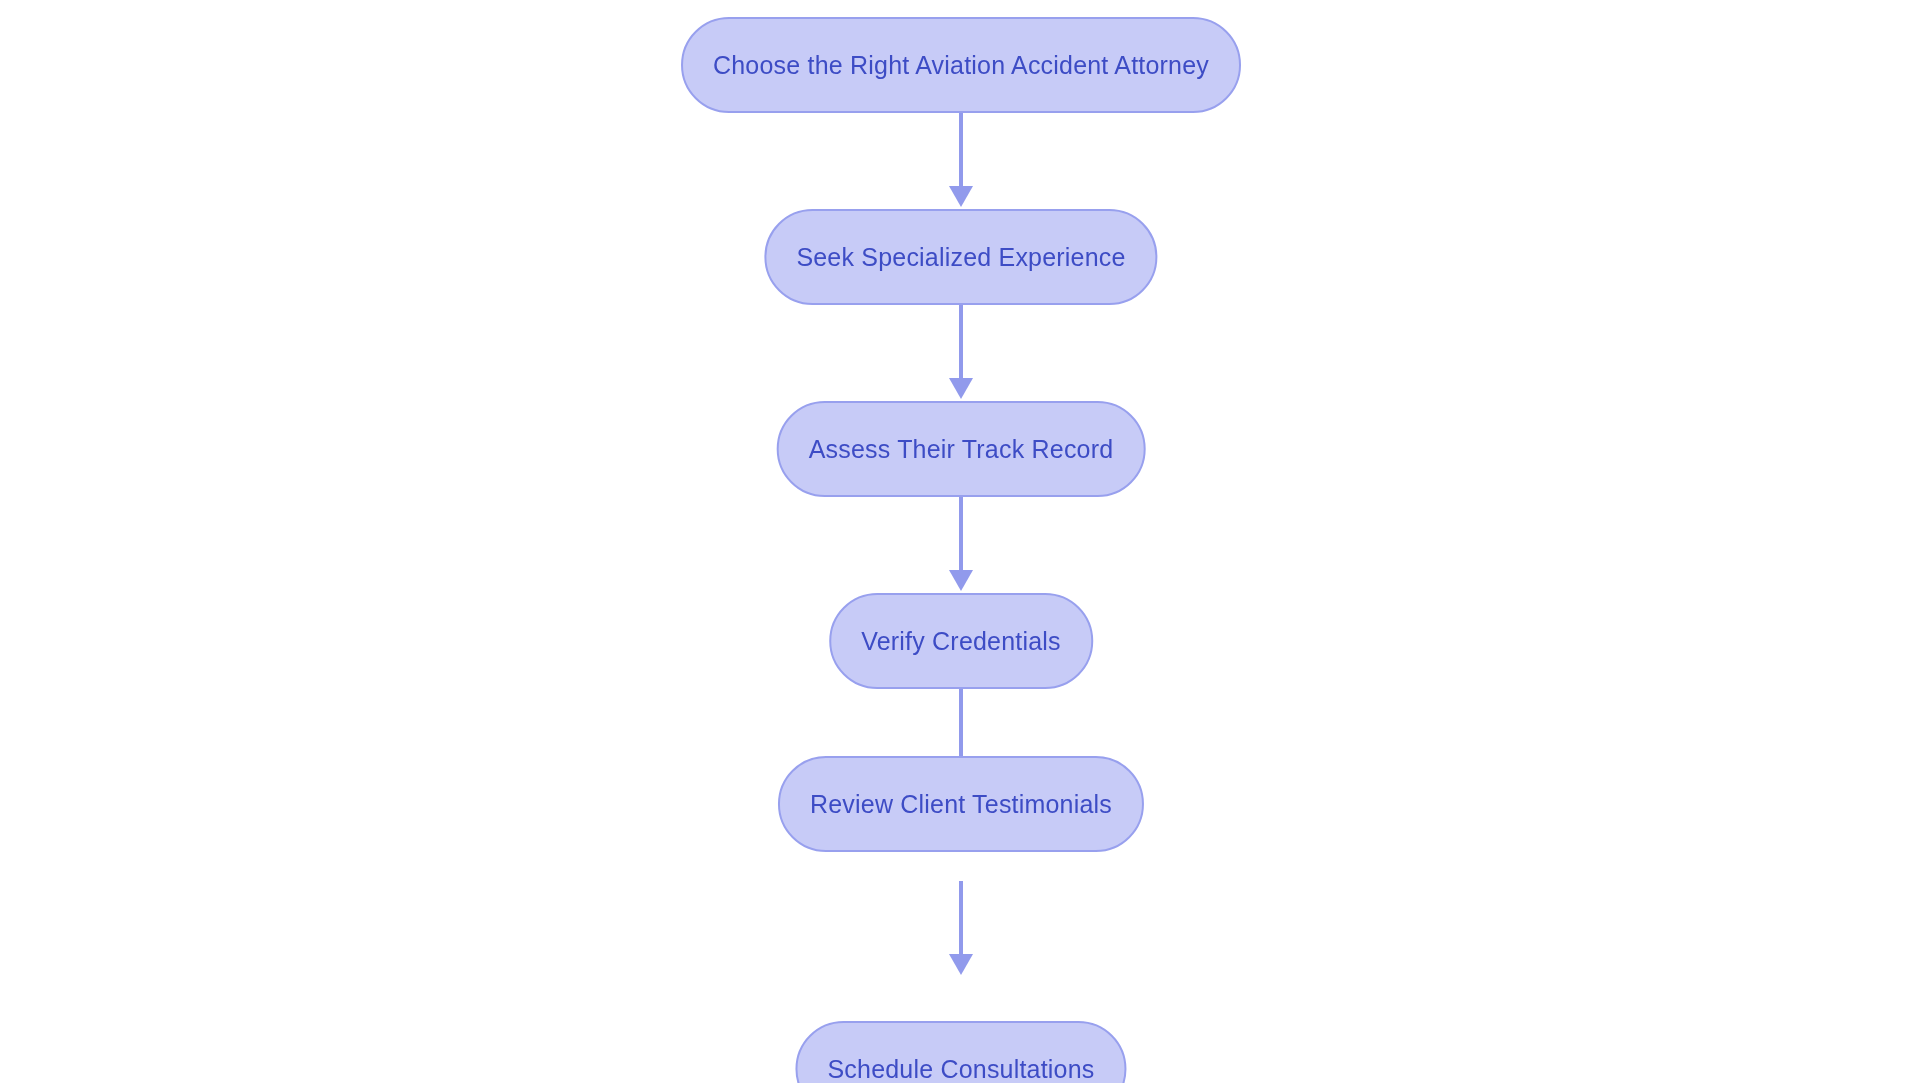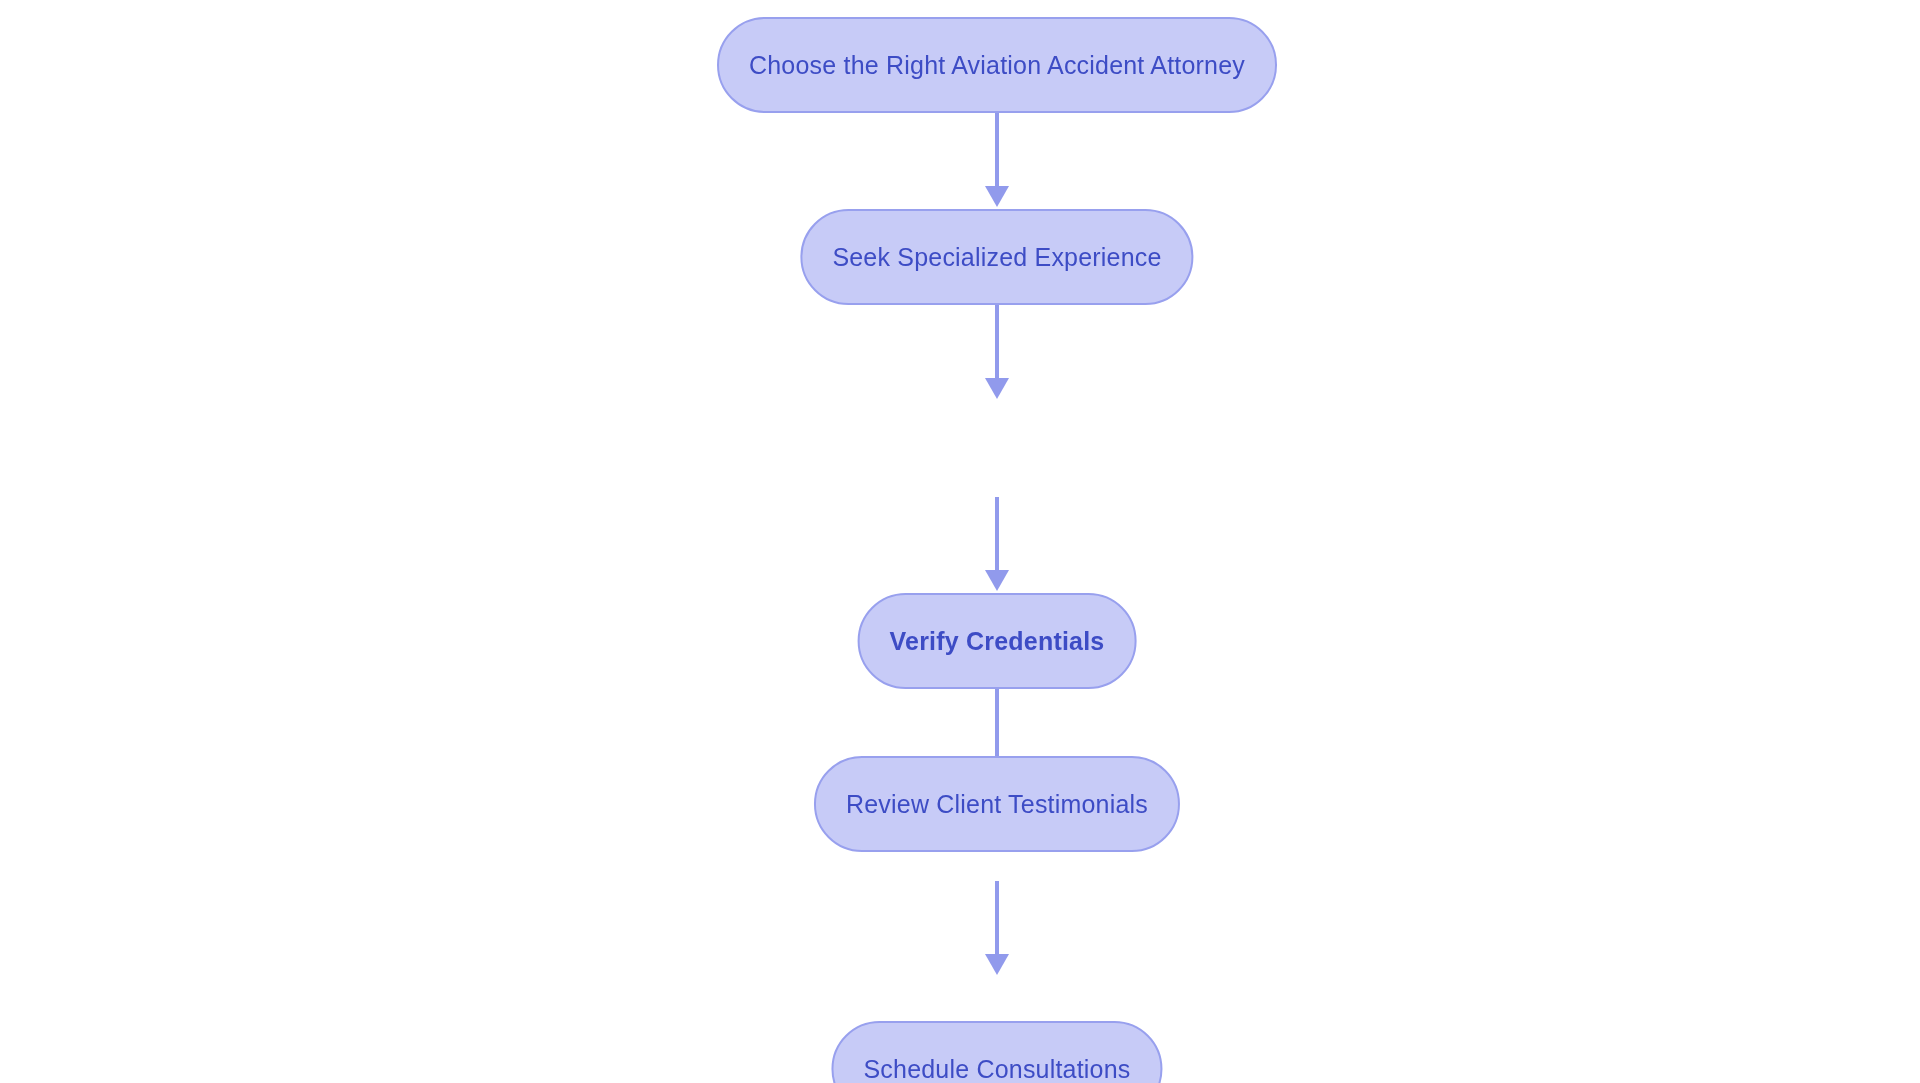--- a/index.html
+++ b/index.html
@@ -11,21 +11,20 @@
   }
   *{box-sizing:border-box;}
   html,body{margin:0;padding:0;background:var(--bg);}
   .canvas{
     position:relative;
     width:1532px;
     height:1083px;
     background:var(--bg);
     font-family:"Liberation Sans", sans-serif;
     overflow:hidden;
-    margin-left:36px;
   }
   .node{
     position:absolute;
     left:961px;
     transform:translateX(-50%);
     height:96px;
     display:flex;
     align-items:center;
     justify-content:center;
     padding:0 30px;
@@ -33,21 +32,21 @@
     background:var(--node-fill);
     border:2px solid var(--node-border);
     color:var(--node-text);
     font-size:25px;
     letter-spacing:0.2px;
     white-space:nowrap;
   }
   .node-1{top:17px;}
   .node-2{top:209px;text-align:center;}
   .node-3{top:401px;}
-  .node-4{top:593px;font-weight:bold;}
+  .node-4{top:593px;}
   .node-5{top:756px;}
   .node-6{top:1021px;}
   .connector{
     position:absolute;
     left:961px;
     transform:translateX(-50%);
     width:26px;
     height:96px;
   }
   .connector-1{top:113px;}
@@ -87,20 +86,21 @@
     <div class="head"></div>
   </div>
 
   <div class="node node-2">Seek Specialized Experience</div>
 
   <div class="connector connector-2">
     <div class="line"></div>
     <div class="head"></div>
   </div>
 
+  <div class="node node-3">Assess Their Track Record</div>
 
   <div class="connector connector-3">
     <div class="line"></div>
     <div class="head"></div>
   </div>
 
   <div class="node node-4">Verify Credentials</div>
 
   <div class="connector connector-4">
     <div class="line"></div>

